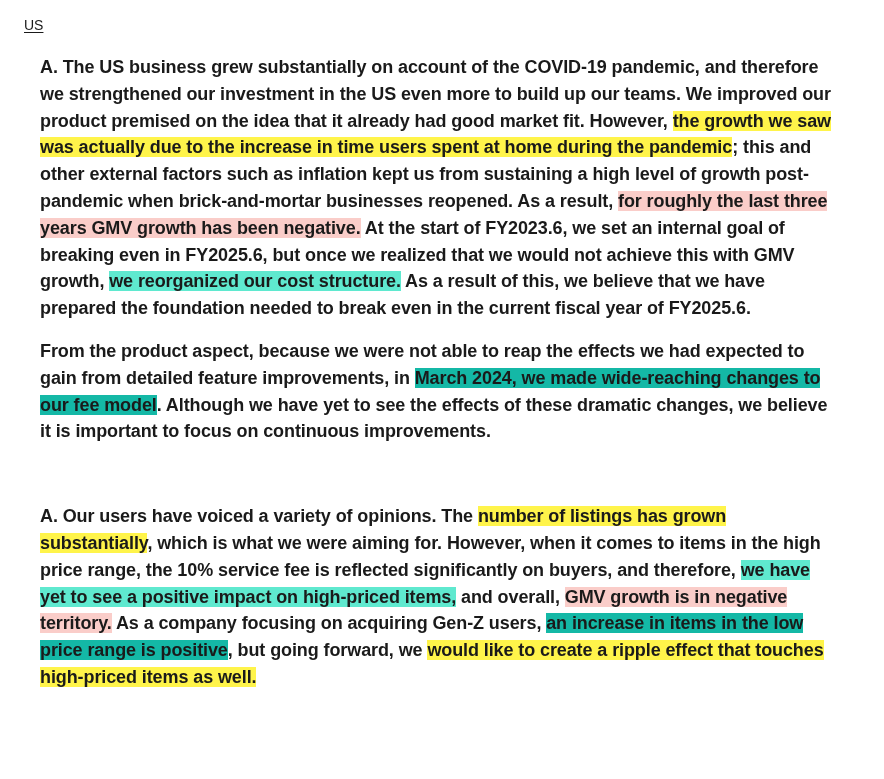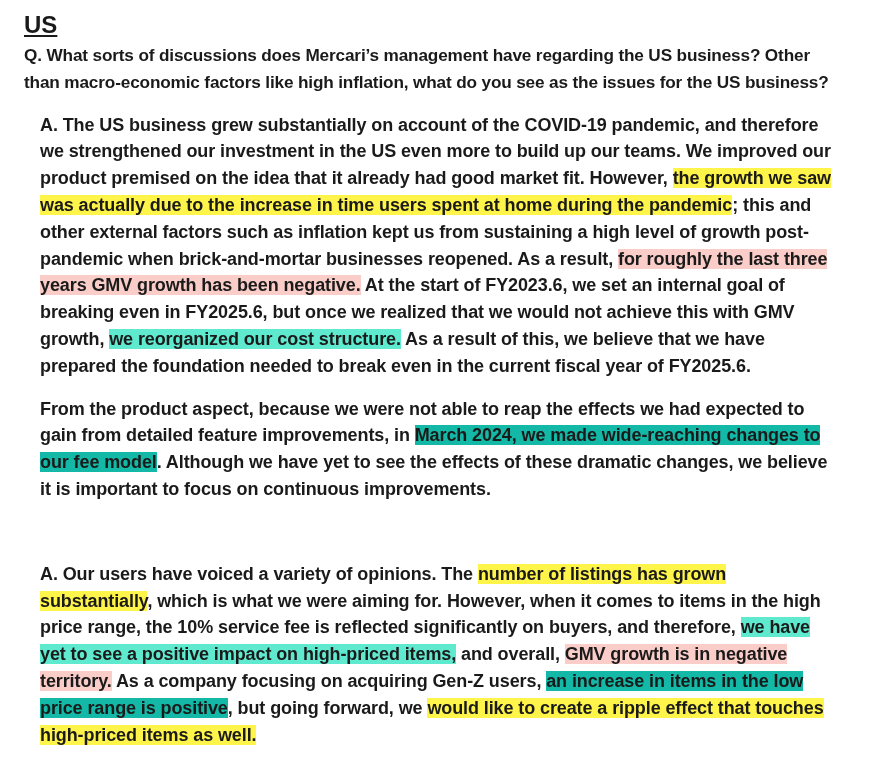--- a/index.html
+++ b/index.html
@@ -15,22 +15,22 @@
     color: #1a1a1a;
     -webkit-font-smoothing: antialiased;
   }
 
   #doc {
     padding: 12px 36px 0 24px;
     box-sizing: border-box;
   }
 
   .section-title {
-    font-size: 24px;
-    font-weight: bold;
+    font-size: 14px;
+    font-weight: normal;
     line-height: 26px;
     text-decoration: underline;
     text-underline-offset: 2px;
     margin: 0 0 4px 0;
     letter-spacing: 0px;
   }
 
   .question {
     font-size: 17.2px;
     font-weight: bold;
@@ -63,21 +63,20 @@
   mark.hl-pink   { background-color: #facdc9; }
   mark.hl-lav    { background-color: #14b8a6; }
 </style>
 </head>
 <body>
 
 <div id="doc">
   <div class="section-title">US</div>
   <div id="qa-container">
       <div class="qa-block">
-        <p class="question">Q. What sorts of discussions does Mercari’s management have regarding the US business? Other than macro-economic factors like high inflation, what do you see as the issues for the US business?</p>
         <p class="answer"><span>A. The US business grew substantially on account of the COVID-19 pandemic, and therefore we strengthened our investment in the US even more to build up our teams. We improved our product premised on the idea that it already had good market fit. However, </span><mark class="hl-yellow">the growth we saw was actually due to the increase in time users spent at home during the pandemic</mark><span>; this and other external factors such as inflation kept us from sustaining a high level of growth post-pandemic when brick-and-mortar businesses reopened. As a result, </span><mark class="hl-pink">for roughly the last three years GMV growth has been negative.</mark><span> At the start of FY2023.6, we set an internal goal of breaking even in FY2025.6, but once we realized that we would not achieve this with GMV growth, </span><mark class="hl-cyan">we reorganized our cost structure.</mark><span> As a result of this, we believe that we have prepared the foundation needed to break even in the current fiscal year of FY2025.6.</span></p>
         <p class="answer"><span>From the product aspect, because we were not able to reap the effects we had expected to gain from detailed feature improvements, in </span><mark class="hl-lav">March 2024, we made wide-reaching changes to our fee model</mark><span>. Although we have yet to see the effects of these dramatic changes, we believe it is important to focus on continuous improvements.</span></p>
       </div>
       <div class="qa-gap"></div>
       <div class="qa-block">
         <p class="answer"><span>A. Our users have voiced a variety of opinions. The </span><mark class="hl-yellow">number of listings has grown substantially</mark><span>, which is what we were aiming for. However, when it comes to items in the high price range, the 10% service fee is reflected significantly on buyers, and therefore, </span><mark class="hl-cyan">we have yet to see a positive impact on high-priced items,</mark><span> and overall, </span><mark class="hl-pink">GMV growth is in negative territory.</mark><span> As a company focusing on acquiring Gen-Z users, </span><mark class="hl-lav">an increase in items in the low price range is positive</mark><span>, but going forward, we </span><mark class="hl-yellow">would like to create a ripple effect that touches high-priced items as well.</mark></p>
       </div>
       <div class="qa-gap"></div>
       <div class="qa-block">
       </div>

